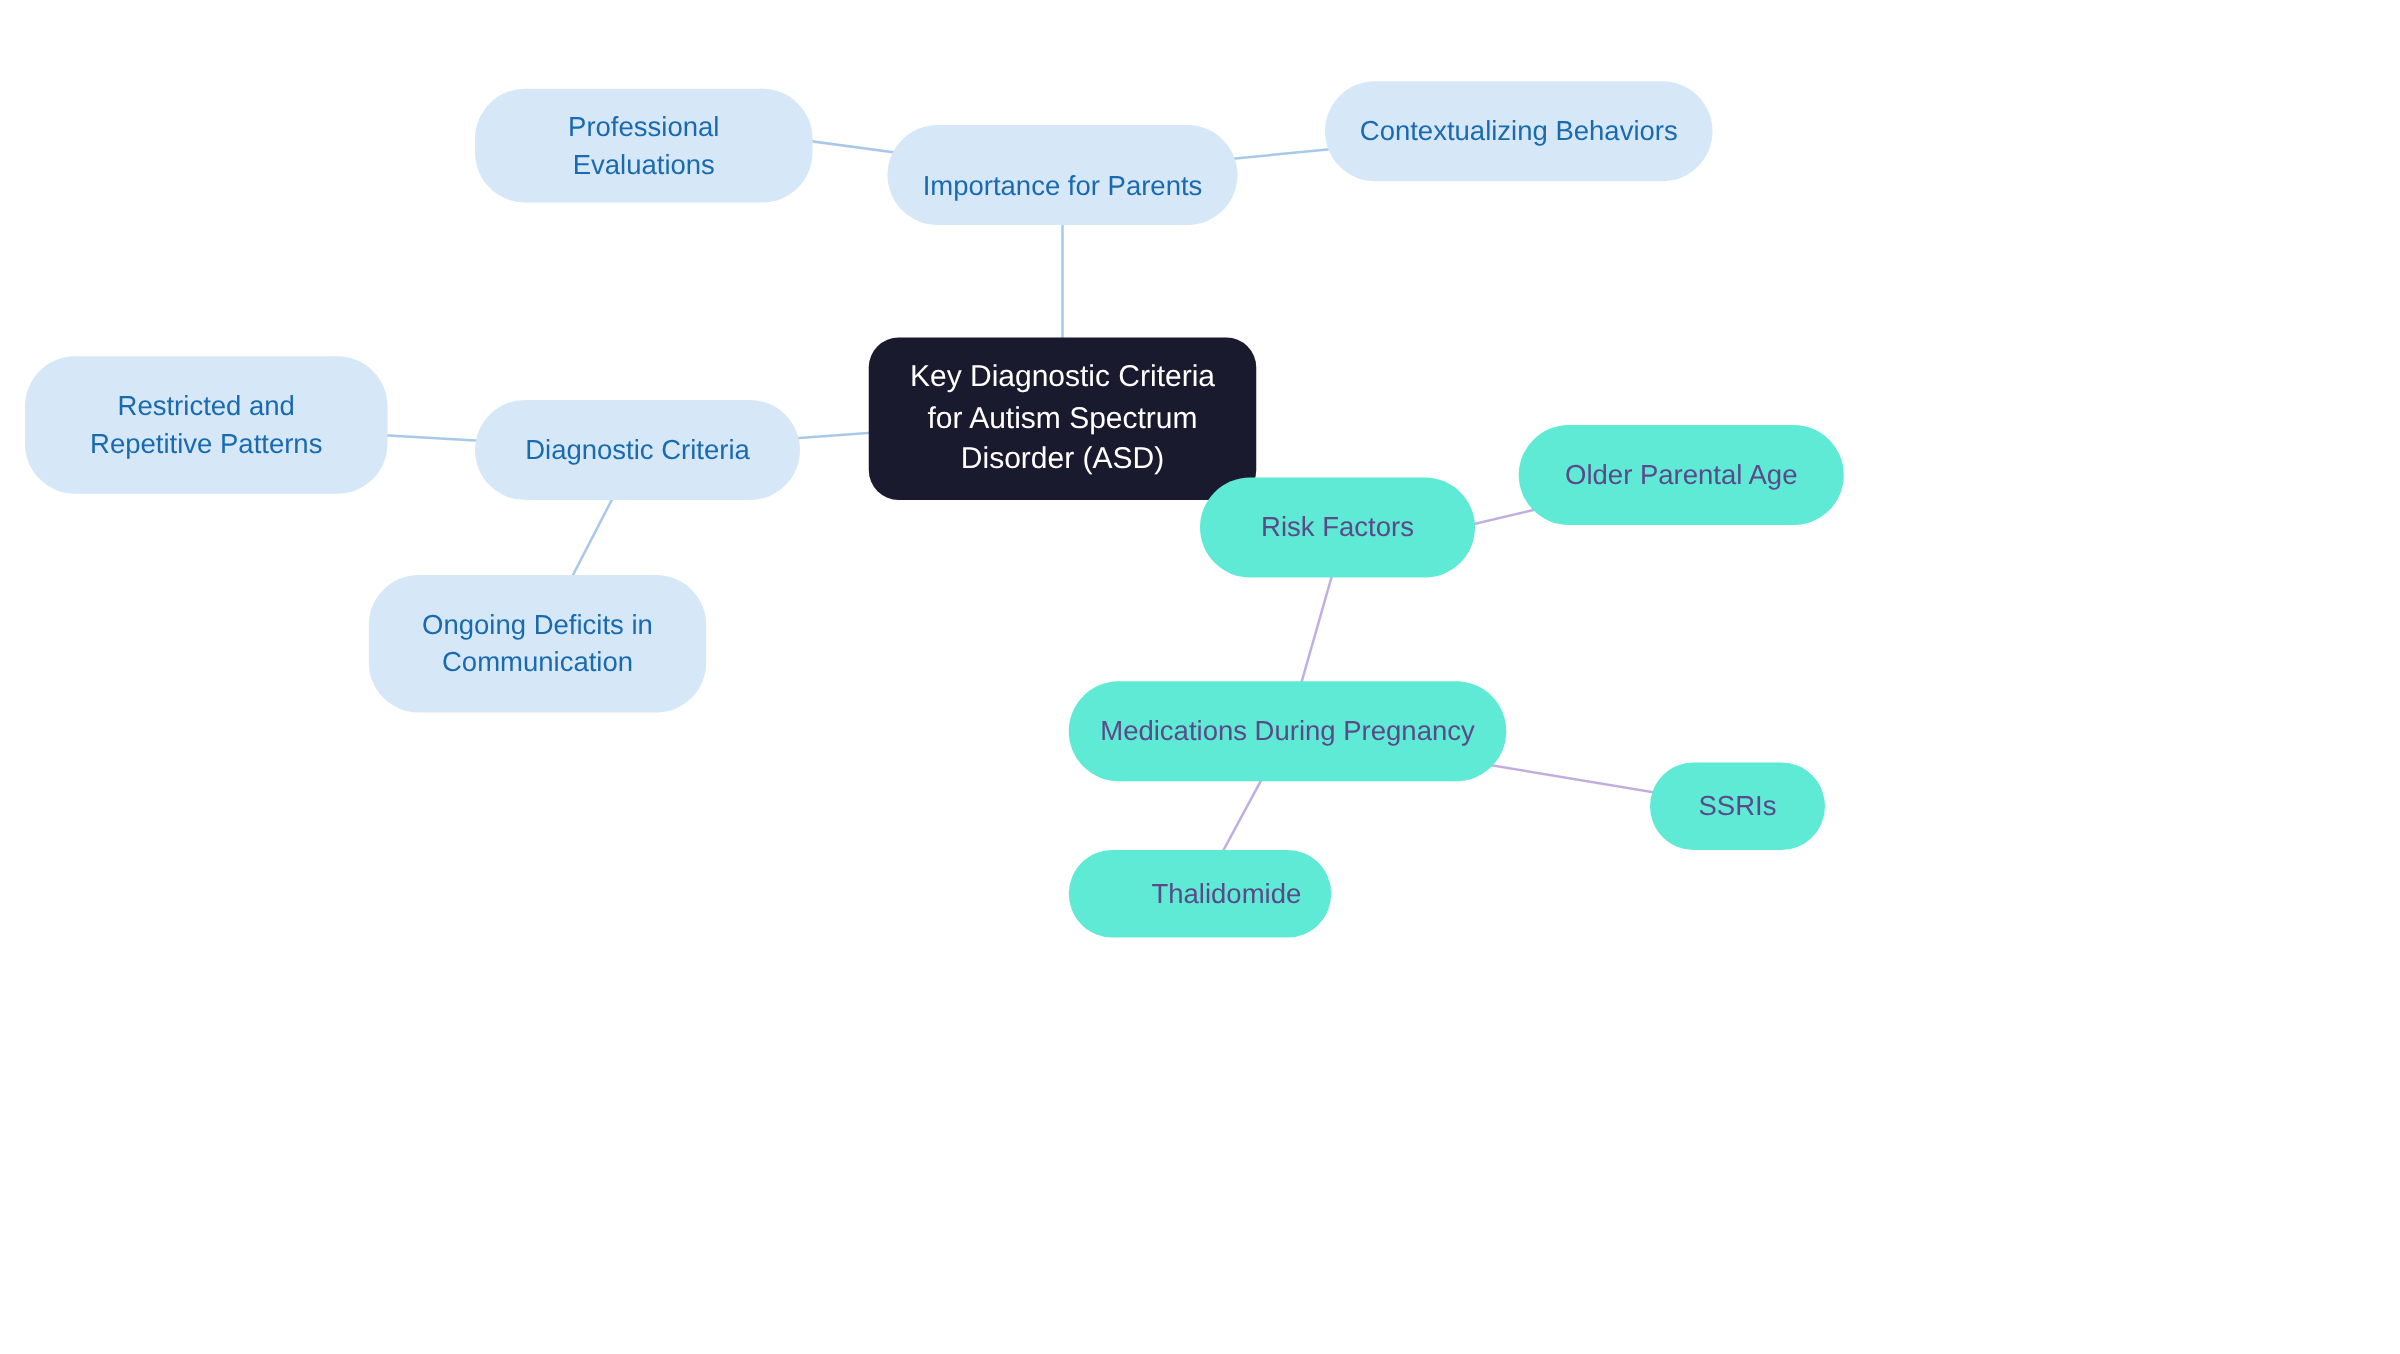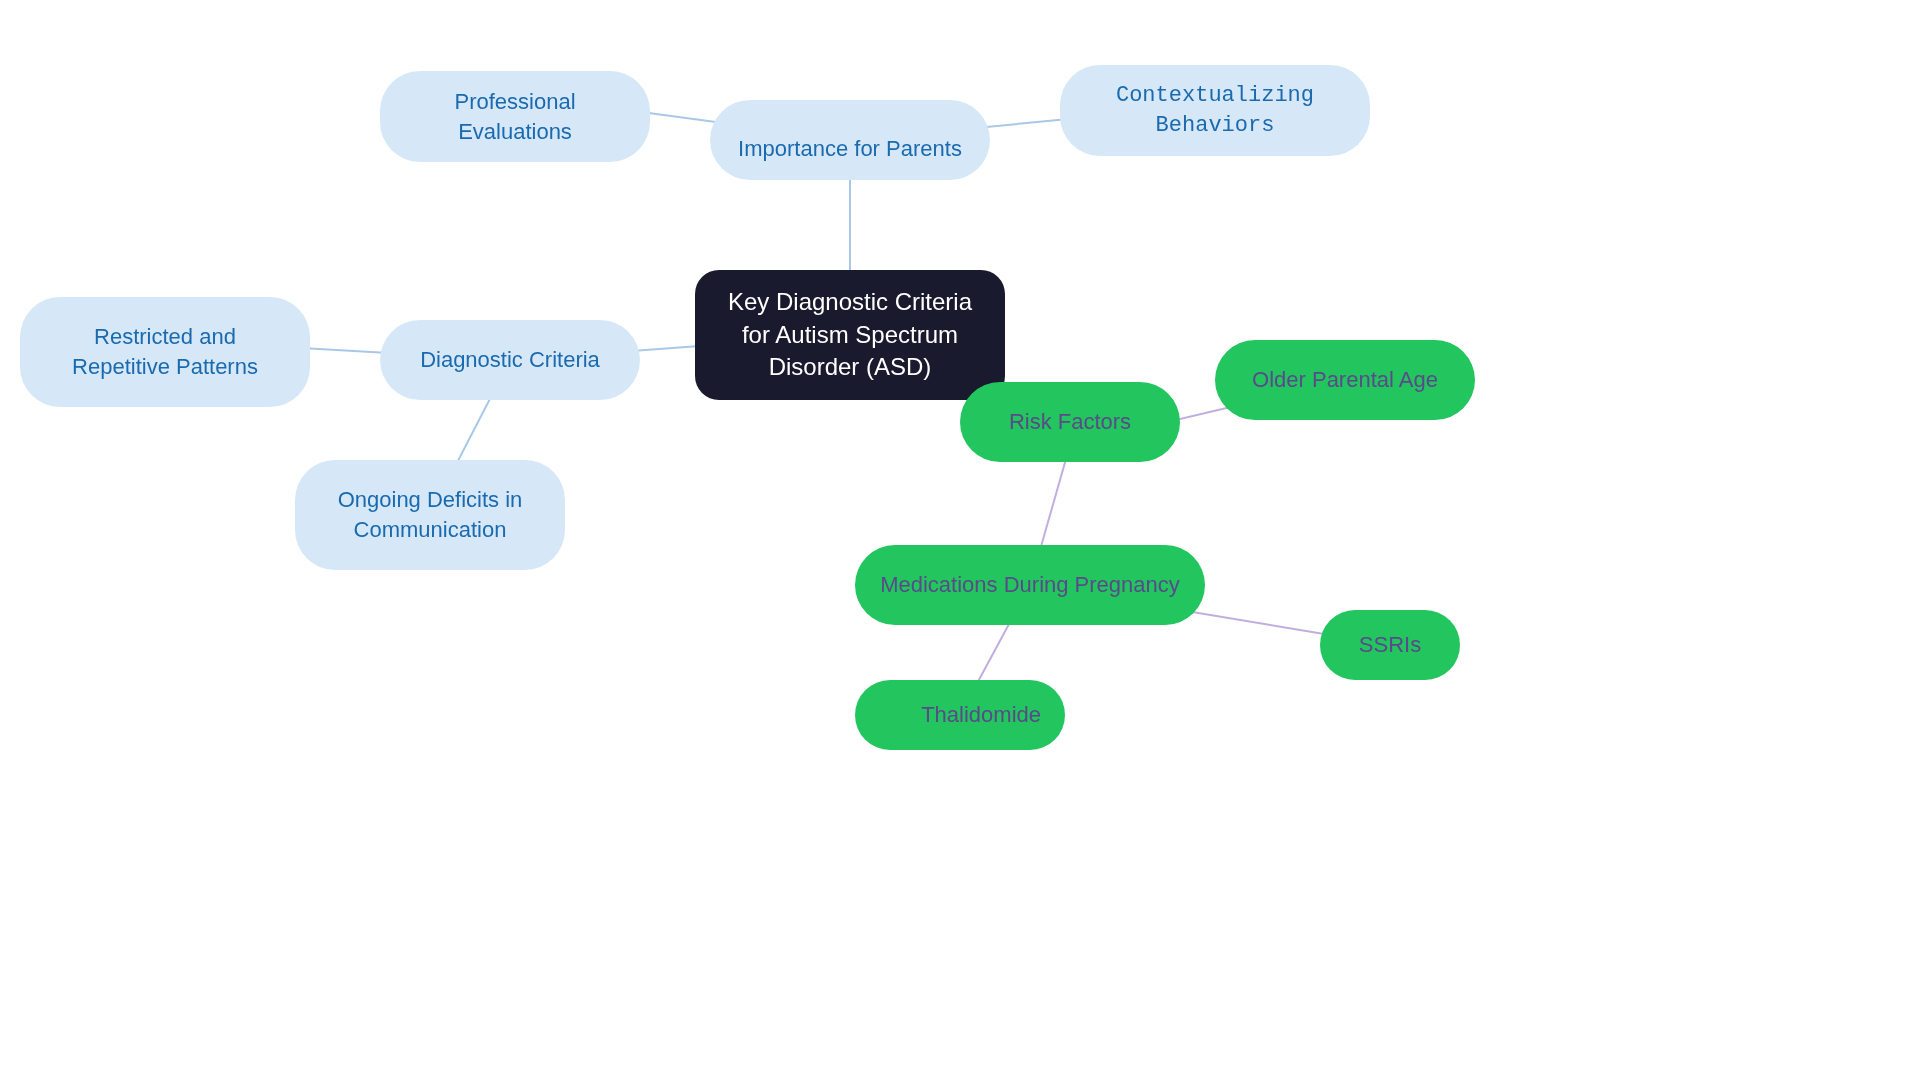--- a/index.html
+++ b/index.html
@@ -32,21 +32,21 @@
       padding: 16px 24px;
     }
 
     .node-blue {
       background: #d6e8f7;
       color: #1a6ab0;
       border: none;
     }
 
     .node-purple {
-      background: #22c55e;
+      background: #5eead4;
       color: #5a4a8a;
       border: none;
     }
 
     .node-dark {
       background: #1a1a2e;
       color: #ffffff;
       border-radius: 24px;
     }
 
@@ -81,27 +81,27 @@
 <div id="nodes-container">
     <div class="node node-dark" style="left: 695px; top: 270px; width: 310px; min-height: 130px;">
       <span>Key Diagnostic Criteria for Autism Spectrum Disorder (ASD)</span>
     </div>
     <div class="node node-blue" style="left: 710px; top: 100px; width: 280px; min-height: 80px; align-items: flex-end;">
       <span>Importance for Parents</span>
     </div>
     <div class="node node-blue" style="left: 380px; top: 55px; width: 270px; min-height: 80px; margin-top: 16px;">
       <span>Professional Evaluations</span>
     </div>
-    <div class="node node-blue" style="left: 1060px; top: 65px; width: 310px; min-height: 80px; font-family: Liberation Mono, monospace;">
+    <div class="node node-blue" style="left: 1060px; top: 65px; width: 310px; min-height: 80px;">
       <span>Contextualizing Behaviors</span>
     </div>
     <div class="node node-blue" style="left: 380px; top: 320px; width: 260px; min-height: 80px;">
       <span>Diagnostic Criteria</span>
     </div>
-    <div class="node node-blue" style="left: 20px; top: 285px; width: 290px; min-height: 110px; margin-top: 12px;">
+    <div class="node node-blue" style="left: 20px; top: 285px; width: 290px; min-height: 110px;">
       <span>Restricted and Repetitive Patterns</span>
     </div>
     <div class="node node-blue" style="left: 295px; top: 460px; width: 270px; min-height: 110px; text-align: center;">
       <span>Ongoing Deficits in Communication</span>
     </div>
     <div class="node node-purple" style="left: 960px; top: 382px; width: 220px; min-height: 80px;">
       <span>Risk Factors</span>
     </div>
     <div class="node node-purple" style="left: 1215px; top: 340px; width: 260px; min-height: 80px;">
       <span>Older Parental Age</span>

